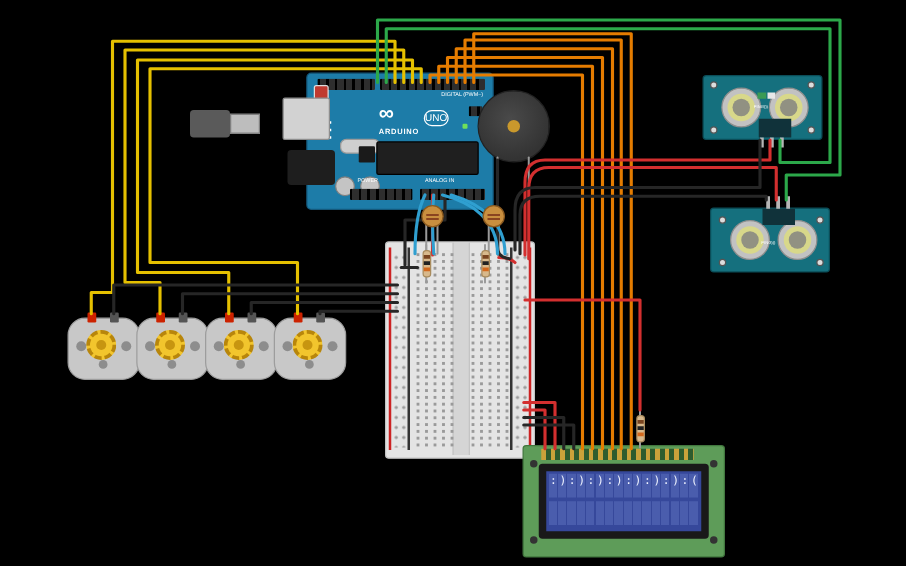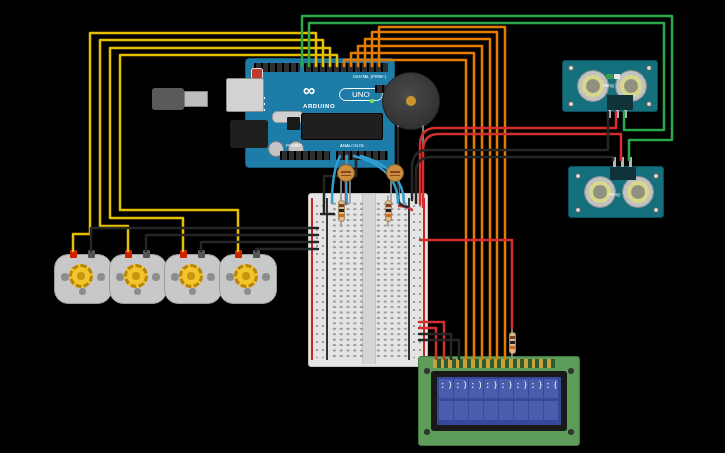--- a/index.html
+++ b/index.html
@@ -76,21 +76,21 @@
     <div class="abs" style="left:26px;top:52px;width:30px;height:10px;background:#cfcfcf;border-radius:5px;border:1px solid #9a9a9a;"></div>
     <div class="abs" style="left:41px;top:58px;width:13px;height:13px;background:#1a1a1a;border-radius:1px;"></div>
     <div class="abs" style="left:55px;top:54px;width:80px;height:25px;background:#1f1f1f;border:1px solid #000;border-radius:2px;"></div>
     <div class="abs" style="left:22px;top:82px;width:14px;height:14px;border-radius:50%;background:#c4c4c4;border:1px solid #808080;"></div>
     <div class="abs" style="left:42px;top:82px;width:14px;height:14px;border-radius:50%;background:#c4c4c4;border:1px solid #808080;"></div>
     <div class="hdr" style="left:34px;top:92px;width:50px;height:9px;"></div>
     <div class="hdr" style="left:90px;top:92px;width:52px;height:9px;"></div>
     <div class="tinytext" style="left:40px;top:84px;">POWER</div>
     <div class="tinytext" style="left:94px;top:84px;">ANALOG IN</div>
     <div class="abs" style="left:57px;top:22px;color:#fff;font-size:17px;font-weight:bold;">∞</div>
-    <div class="abs" style="left:93px;top:29px;color:#fff;font-size:8px;border:1px solid #fff;border-radius:8px;padding:1px 12px;">UNO</div>
+    <div class="abs" style="left:93px;top:29px;color:#fff;font-size:8px;border:1px solid #fff;border-radius:8px;padding:1px 0;">UNO</div>
     <div class="abs" style="left:57px;top:44px;color:#fff;font-size:6px;font-weight:bold;letter-spacing:.6px;">ARDUINO</div>
     <div class="abs" style="left:124px;top:40px;width:4px;height:4px;background:#6fe05a;border-radius:1px;"></div>
     <div class="abs" style="left:12px;top:38px;width:7px;height:2px;background:#fff;box-shadow:0 6px 0 #fff,0 12px 0 #fff;"></div>
     <div class="hdr" style="left:129px;top:26px;width:11px;height:8px;"></div>
   </div>
 
   <div class="abs" style="left:226px;top:78px;width:36px;height:32px;background:#d2d2d2;border:1px solid #8e8e8e;border-radius:2px;z-index:3;"></div>
   <div class="abs" id="usbplug">
     <div class="body"></div>
     <div class="tip"></div>

